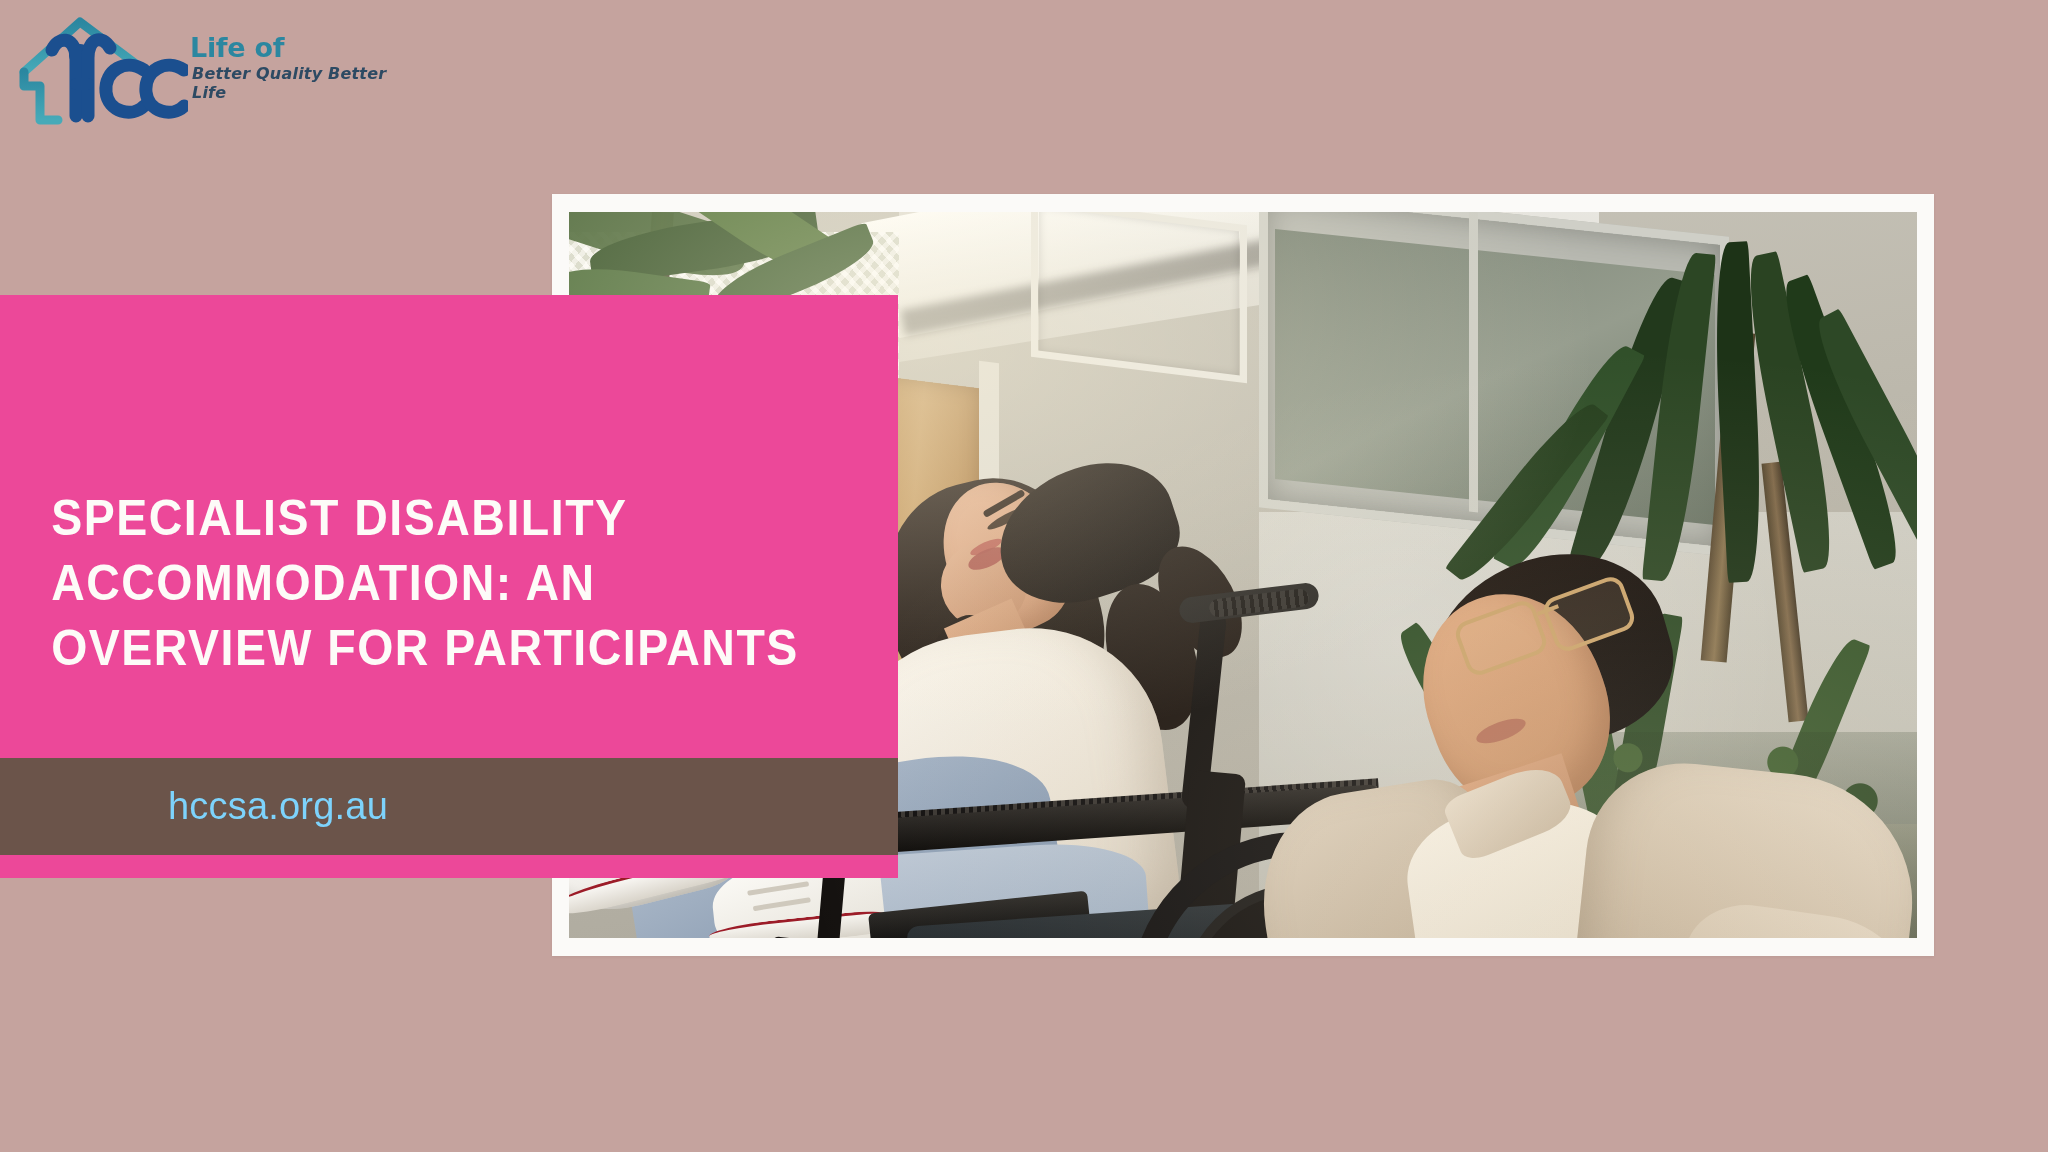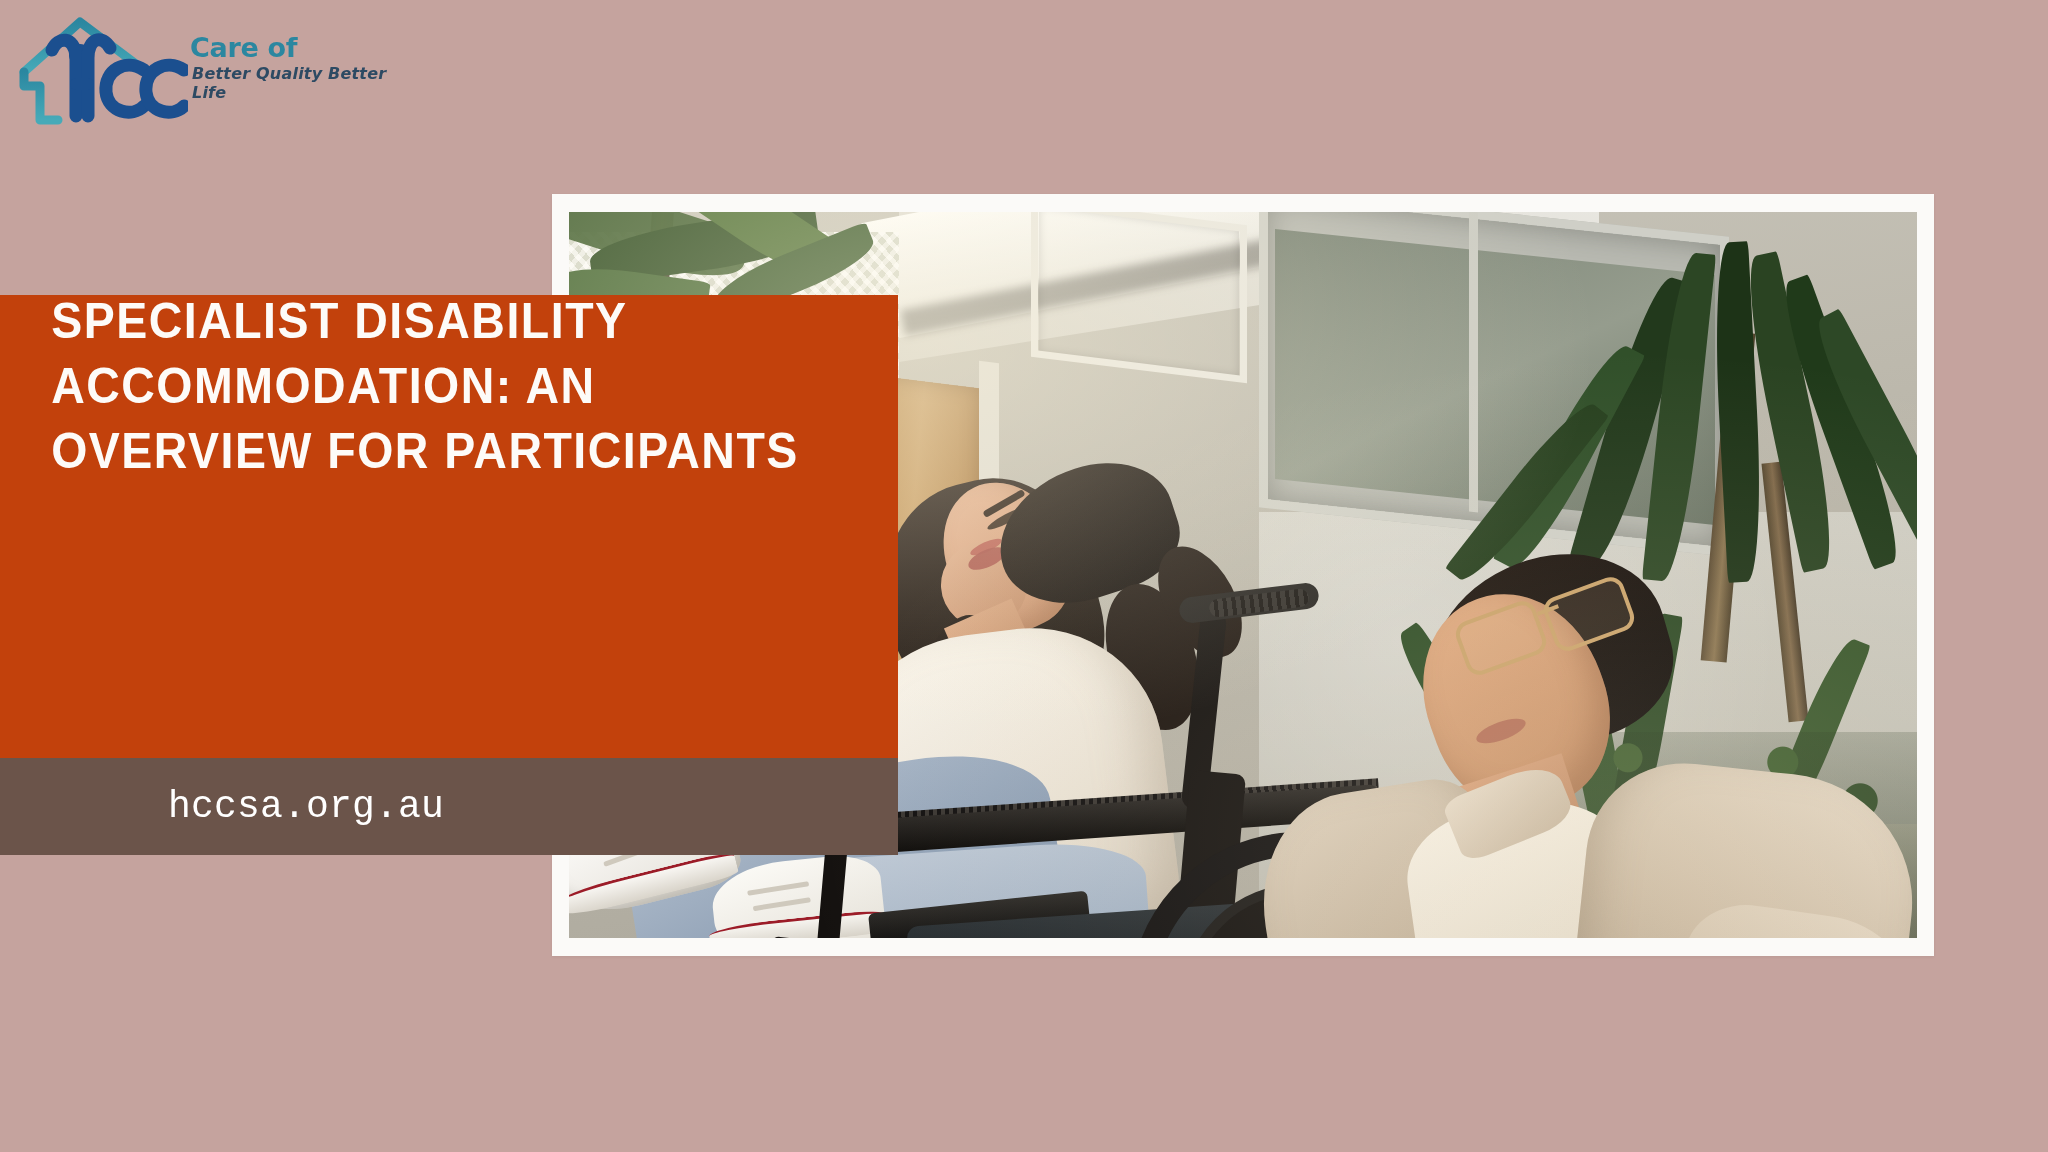--- a/index.html
+++ b/index.html
@@ -267,23 +267,23 @@
   .blk-bar{ position:absolute; background:#17140f; border-radius:5px;}
 
   
   .sunhaze{ left:0; top:0; width:100%; height:100%;
     background:radial-gradient(ellipse at 26% 18%, rgba(255,246,220,.45), transparent 48%),
                radial-gradient(ellipse at 78% 86%, rgba(255,240,210,.18), transparent 55%);
     pointer-events:none;}
 
   
   #title-block{
-    position:absolute; left:0; top:295px; width:898px; height:463px;
-    background:#c2410c;
-    display:flex; align-items:flex-start;
+    position:absolute; left:0; top:295px; width:898px; height:583px;
+    background:#ec4899;
+    display:flex; align-items:center;
   }
   #title-text{
     padding-left:55px; padding-right:26px;
     color:#fdfbf8;
     font-family:"Liberation Sans", sans-serif;
     font-weight:700;
     font-size:50px;
     line-height:1.30;
     letter-spacing:1.6px;
     text-transform:uppercase;
@@ -291,22 +291,22 @@
     transform-origin:left center;
     margin-top:-6px;
   }
   #url-block{
     position:absolute; left:0; top:758px; width:898px; height:97px;
     background:#6b544a;
     display:flex; align-items:center;
   }
   #url-text{
     padding-left:168px;
-    color:#ffffff;
-    font-family:Liberation Mono, monospace;
+    color:#7dd3fc;
+    font-family:Liberation Sans, sans-serif;
     font-weight:400;
     font-size:38px;
     letter-spacing:.2px;
     text-align:right;
   }
 </style>
 </head>
 <body>
 
 <div id="logo-block">
@@ -326,21 +326,21 @@
     <path d="M34 42 C40 28, 56 28, 58 48 L58 108" fill="none" stroke="#1b4f8f" stroke-width="13" stroke-linecap="round"></path>
     <path d="M92 40 C84 26, 70 30, 70 50 L70 108" fill="none" stroke="#1b4f8f" stroke-width="13" stroke-linecap="round"></path>
     <path d="M58 76 L70 76" stroke="#1b4f8f" stroke-width="12" stroke-linecap="round"></path>
 
     <path d="M126 62 C108 50, 86 62, 88 84 C90 104, 114 110, 126 98" fill="none" stroke="#1b4f8f" stroke-width="13" stroke-linecap="round"></path>
 
     <path d="M166 62 C148 50, 126 62, 128 84 C130 104, 154 110, 166 98" fill="none" stroke="#1b4f8f" stroke-width="13" stroke-linecap="round"></path>
   </svg>
 
   <div id="logo-wordmark">
-    <div class="wm-line1">Care of</div>
+    <div class="wm-line1">Life of</div>
     <div class="wm-tag">Better Quality Better Life</div>
   </div>
 </div>
 
 <div id="photo-frame">
   <div id="photo" role="img" aria-label="Two people outdoors in sunlight; a woman seated in a wheelchair wearing a white sweater and light blue jeans with white sneakers, and a man in a beige jacket and cream t-shirt with glasses sitting in front of leafy green plants beside a building with wooden doors and windows.">
 
     <div class="ph wall-main"></div>
     <div class="ph stucco"></div>
     <div class="ph ceiling"></div>

